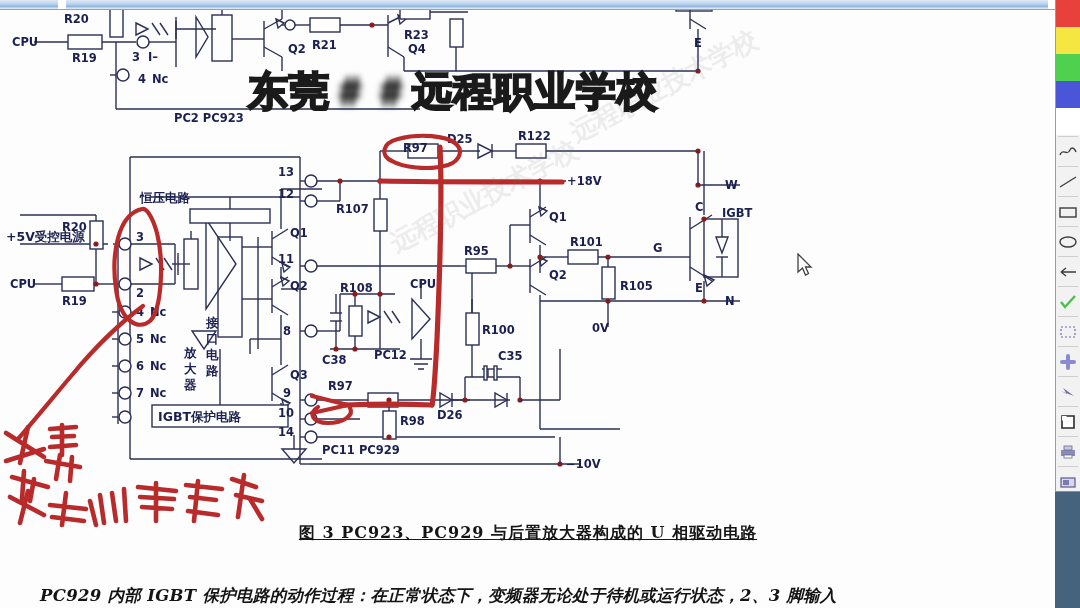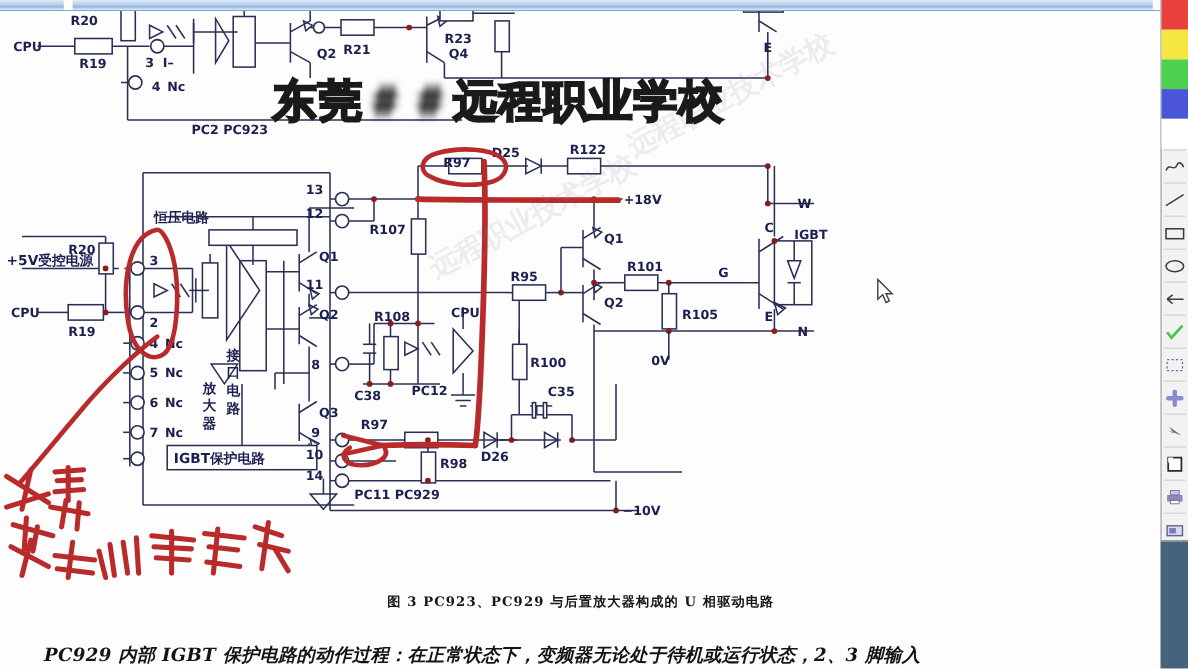--- a/index.html
+++ b/index.html
@@ -65,28 +65,29 @@
     font-weight: bold;
     transform: rotate(-28deg);
     white-space: nowrap;
     z-index: 12;
     pointer-events:none;
     font-family: "DejaVu Sans", sans-serif;
   }
 
   
   .caption {
-    position: absolute; left: 0; top: 530px; width: 1056px;
+    position: absolute; left: 0; top: 514px; width: 1056px;
     text-align: center;
     font-family: "DejaVu Serif", "Liberation Serif", serif;
     font-weight: bold;
-    font-size: 12px;
+    font-size: 16px;
     color: #161616;
     letter-spacing: 1px;
     z-index: 25;
+    text-decoration: underline;
   }
   .bodytext {
     position: absolute; left: 40px; top: 576px; width: 1010px;
     font-family: "DejaVu Serif", "Liberation Serif", serif;
     font-weight: bold;
     font-size: 16.5px;
     color: #141414;
     letter-spacing: 0.3px;
     z-index: 25;
     font-style: italic;

